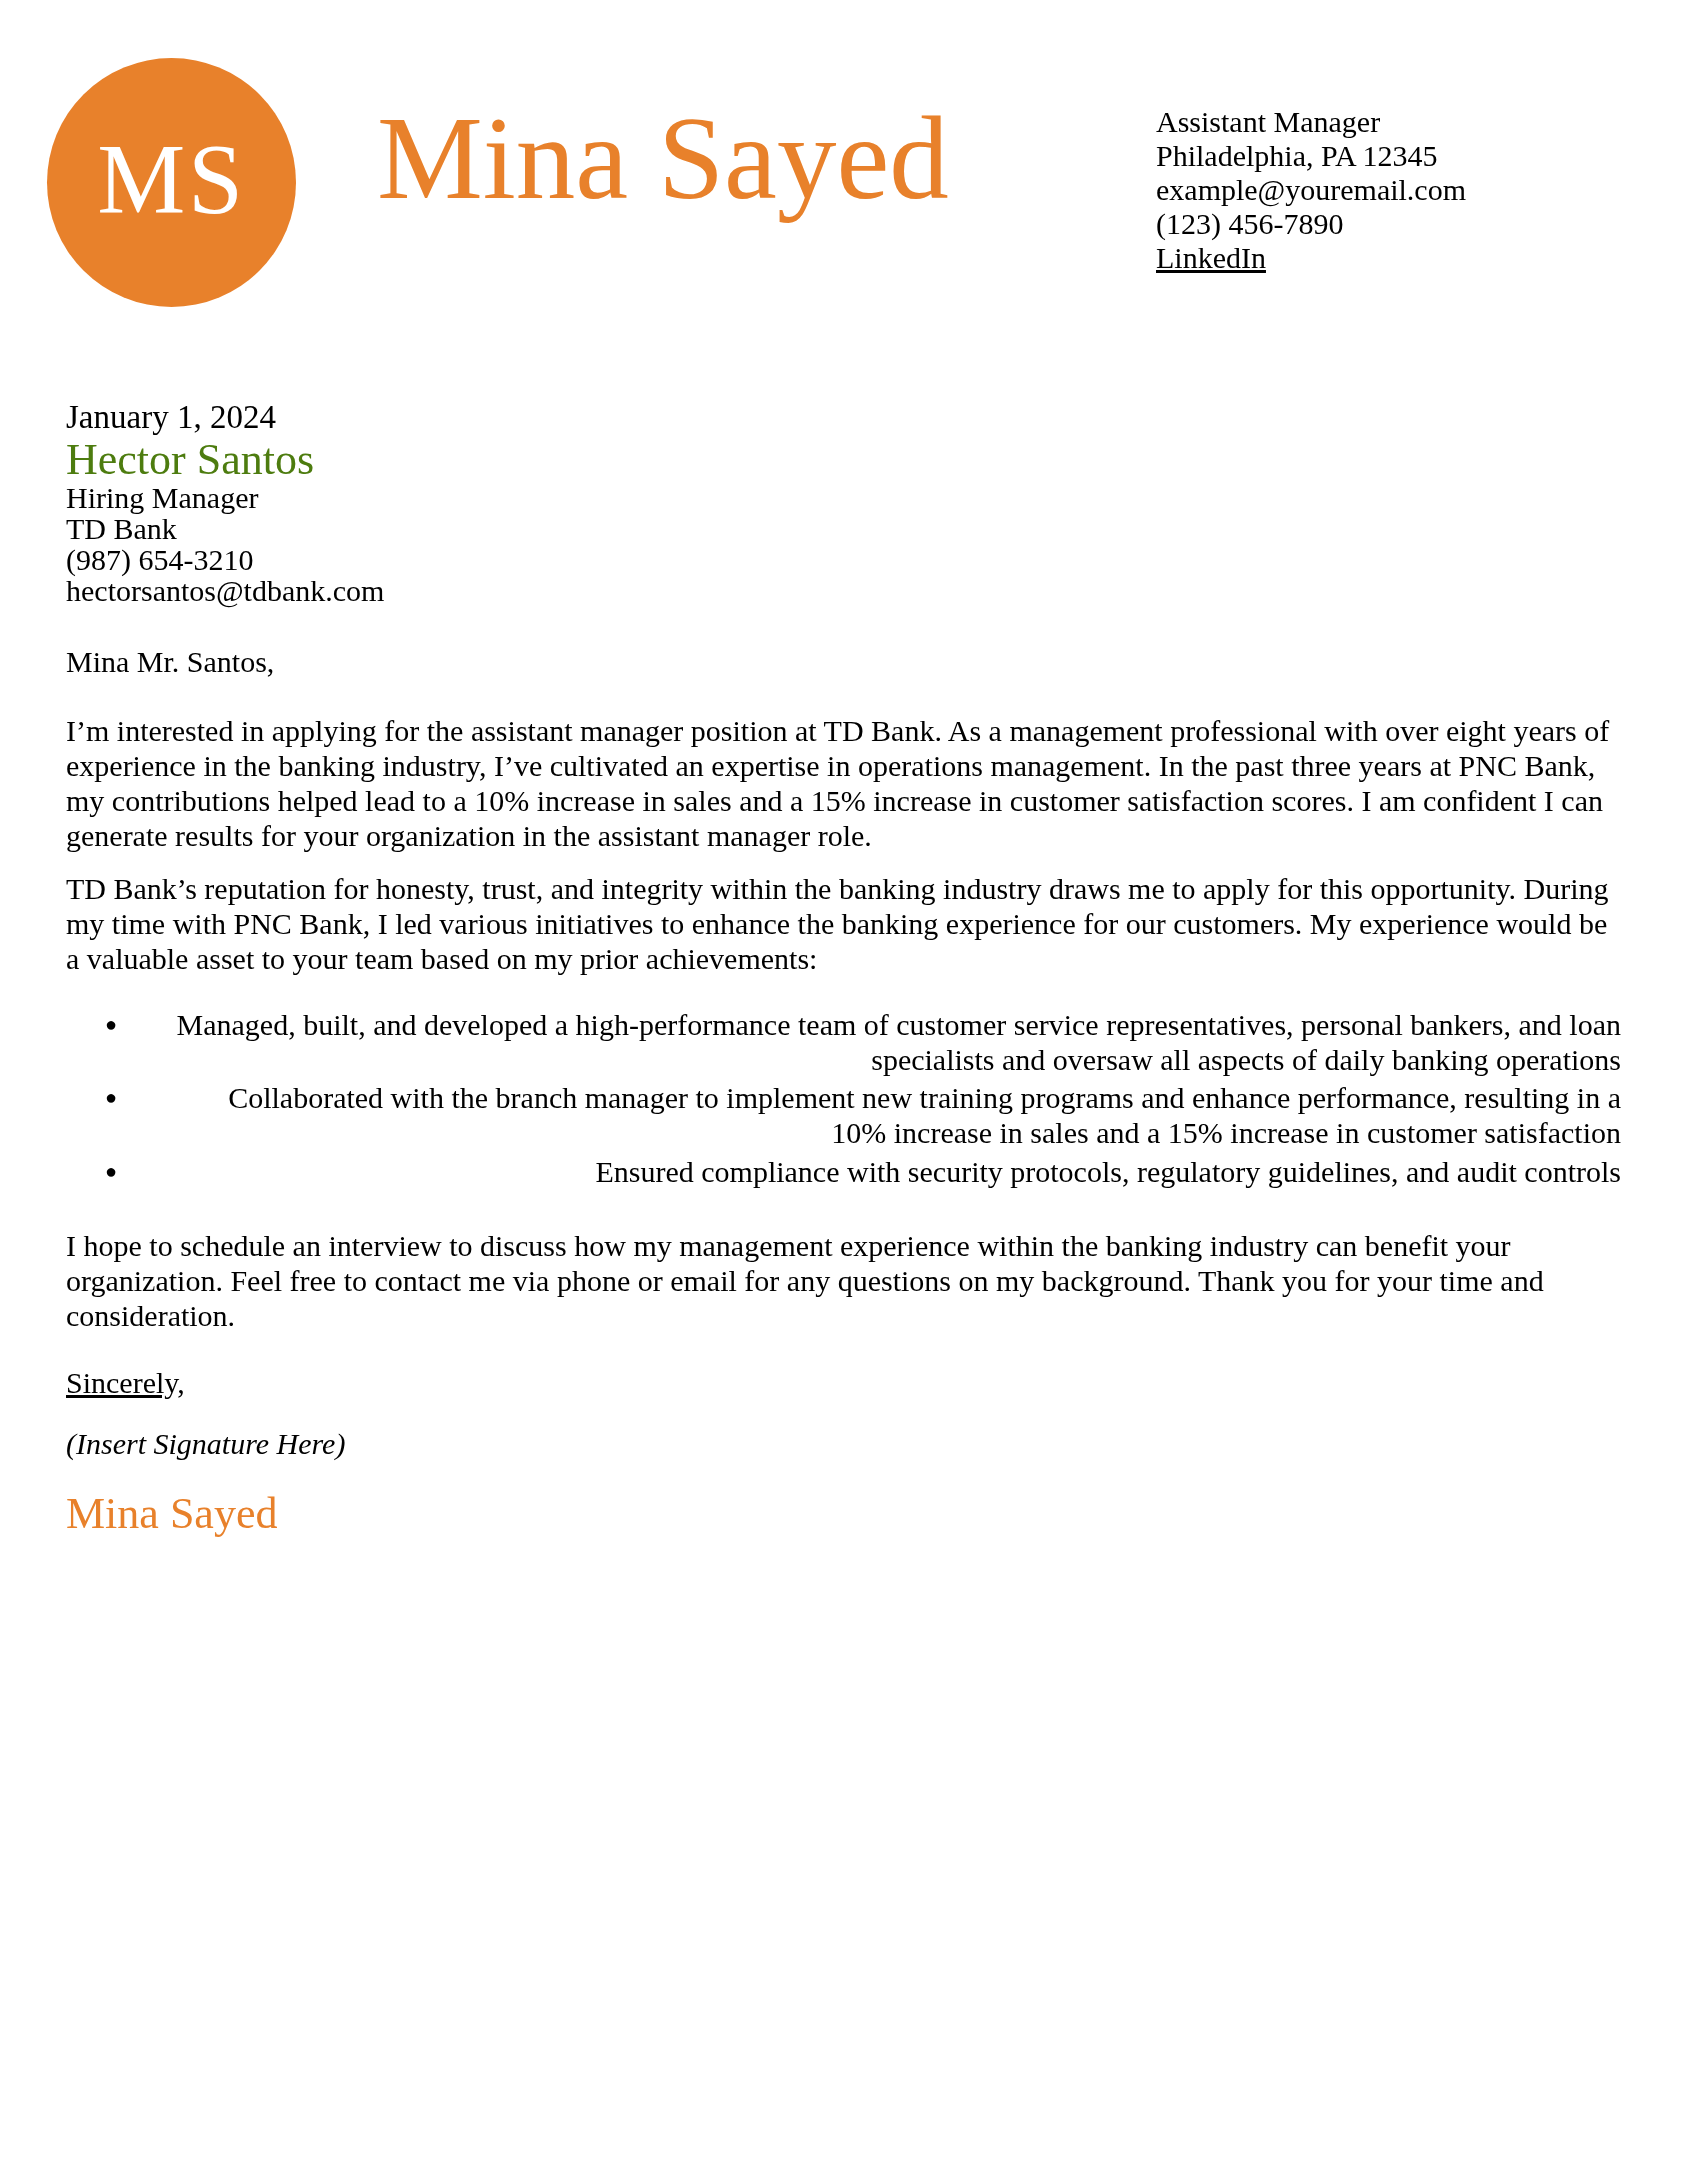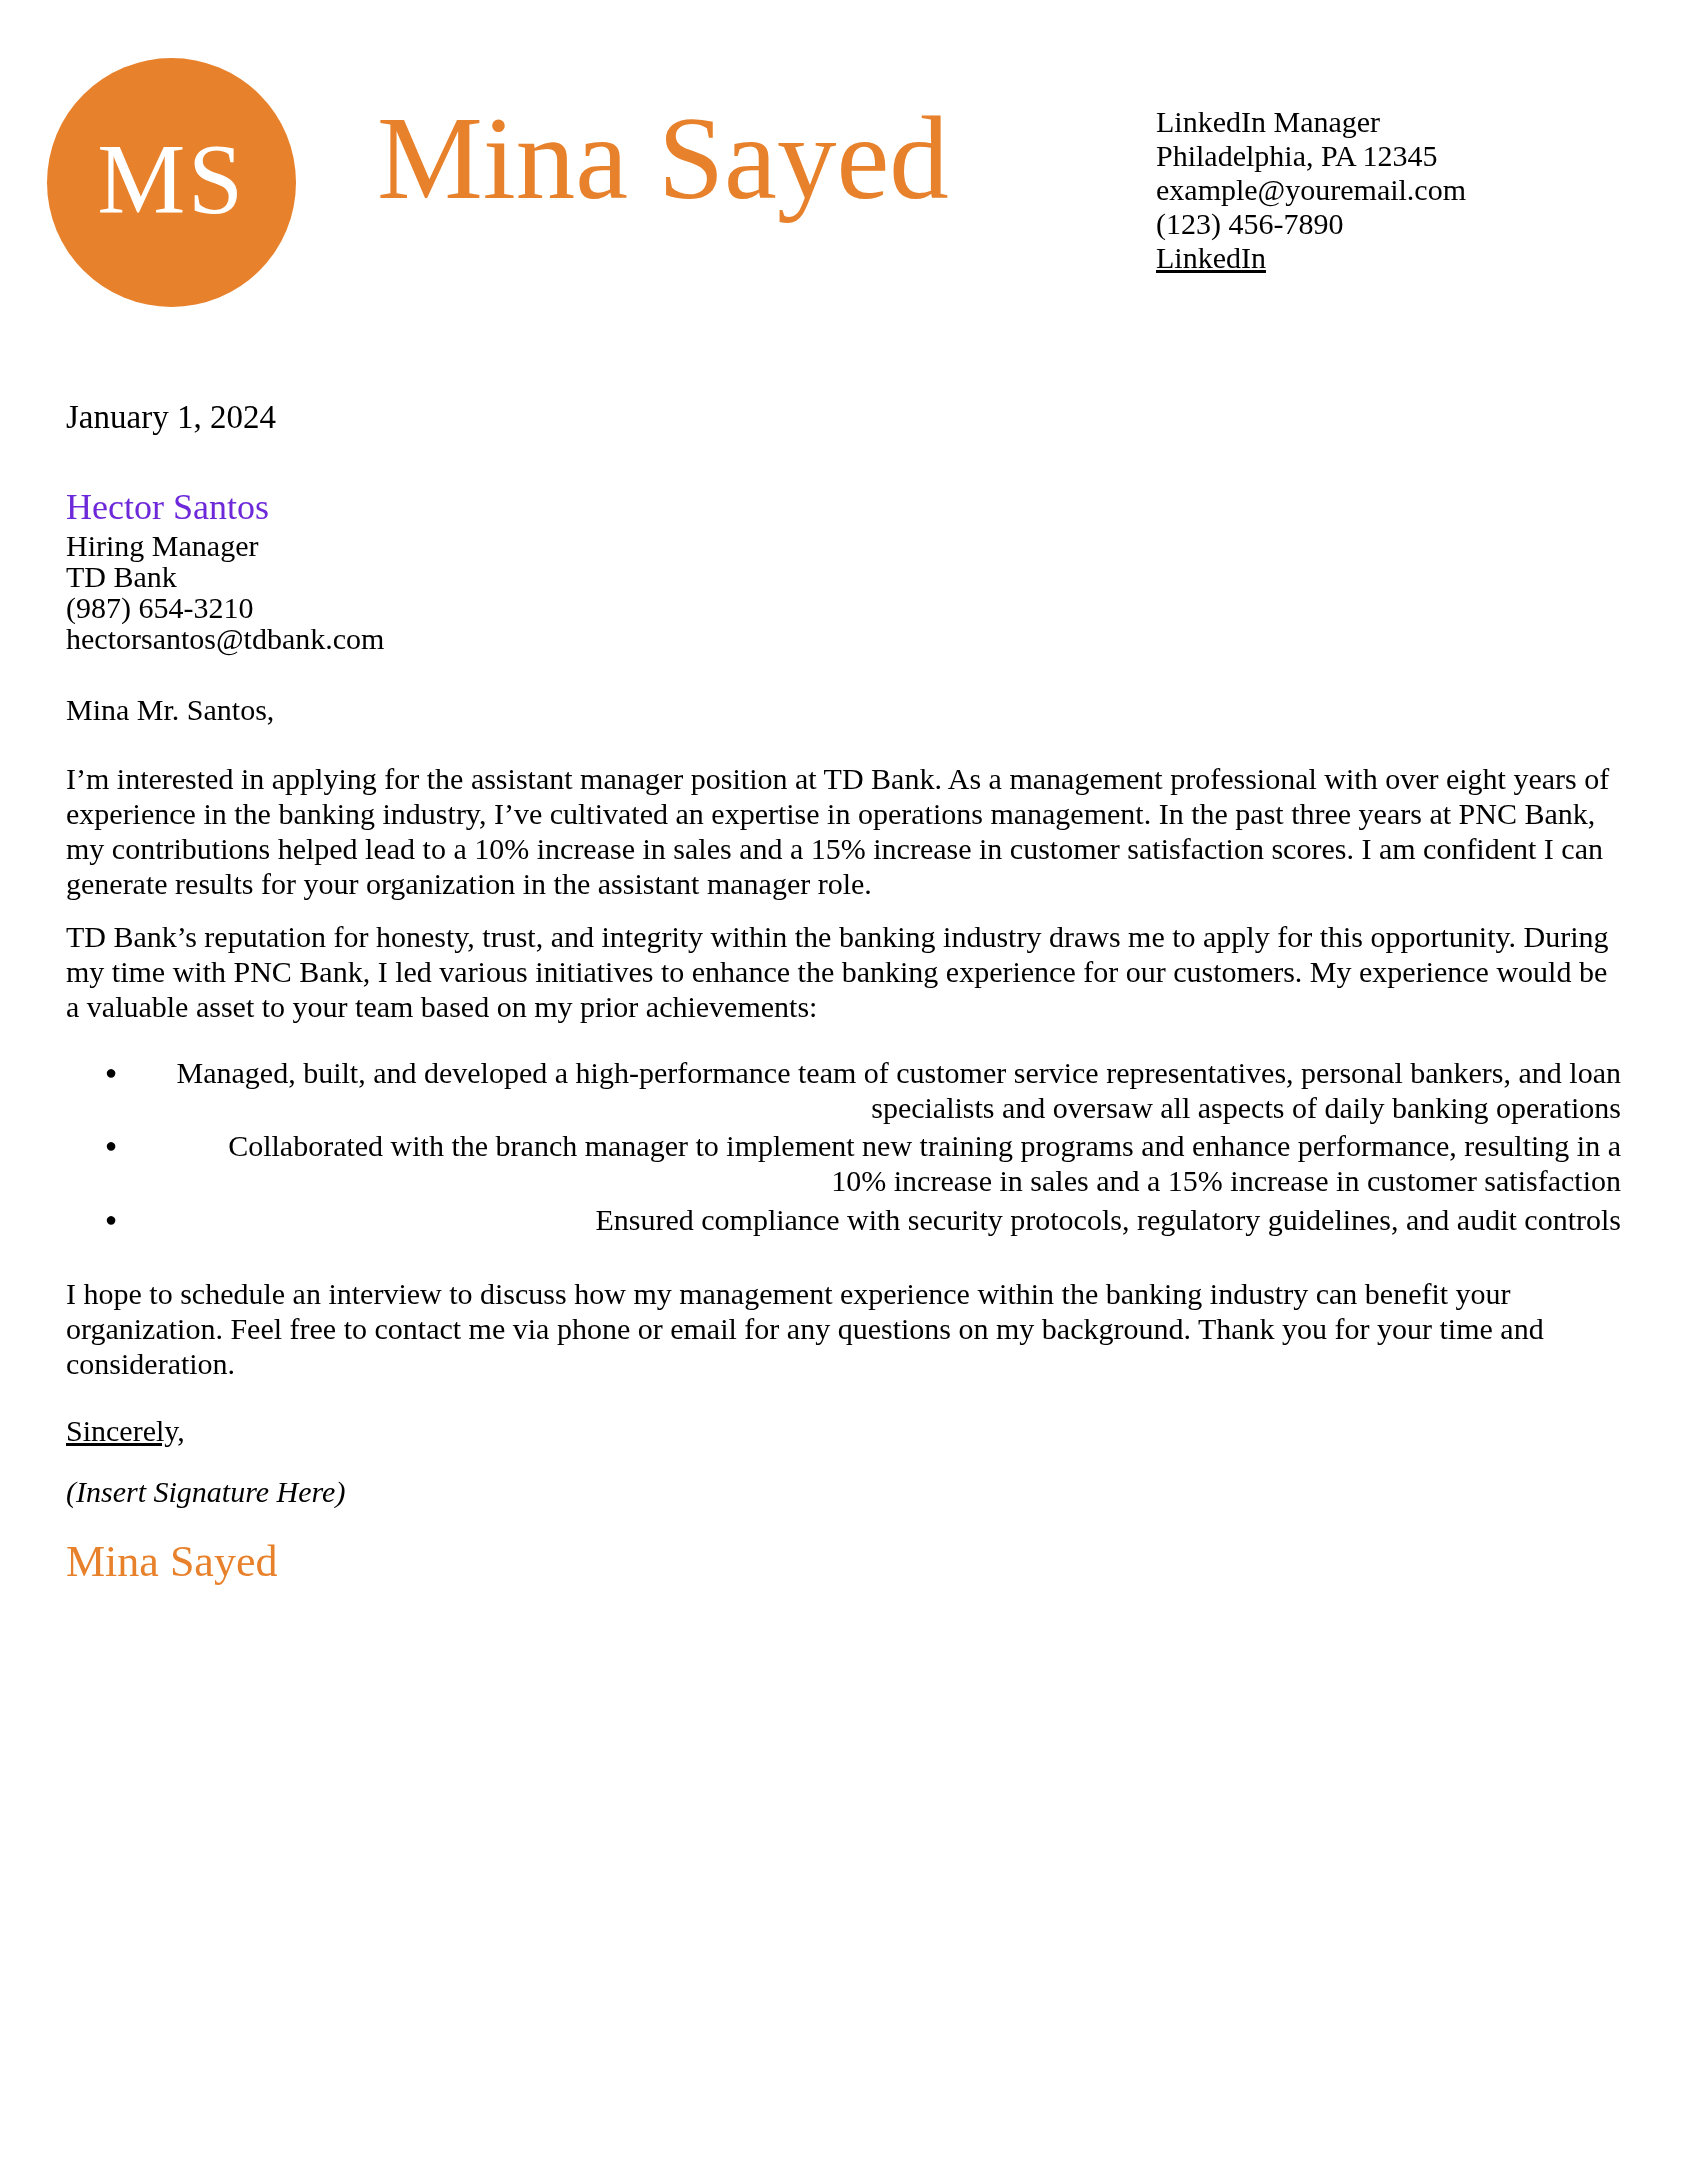--- a/index.html
+++ b/index.html
@@ -67,23 +67,22 @@
     top: 397px;
     width: 1555px;
     font-size: 30px;
     line-height: 35px;
   }
   .date {
     font-size: 33px;
     line-height: 40px;
   }
   .recipient-name {
-    margin-top: 48px;
-    color: #6d28d9;
-    font-size: 36px;
+    color: #4d7c0f;
+    font-size: 44px;
     line-height: 45px;
   }
   .recipient-details .detail-line {
     display: block;
     line-height: 31px;
   }
   .greeting { margin-top: 38px; }
   .para-1 { margin-top: 34px; }
   .para-2 { margin-top: 18px; }
   .bullet-list {
@@ -122,21 +121,21 @@
 
 <div class="page">
 
   <div class="monogram-circle">
     <span class="monogram-text">MS</span>
   </div>
 
   <div class="header-name">Mina Sayed</div>
 
   <div class="header-contact">
-    <span class="contact-line">LinkedIn Manager</span>
+    <span class="contact-line">Assistant Manager</span>
     <span class="contact-line">Philadelphia, PA 12345</span>
     <span class="contact-line">example@youremail.com</span>
     <span class="contact-line">(123) 456-7890</span>
     <span class="contact-line">
       <a class="contact-link">LinkedIn</a>
     </span>
   </div>
 
   <div class="letter">
 

